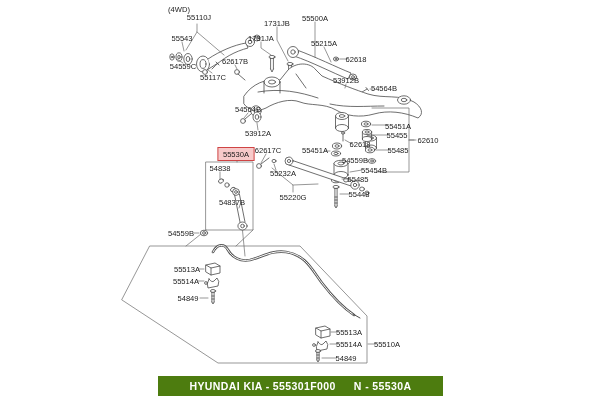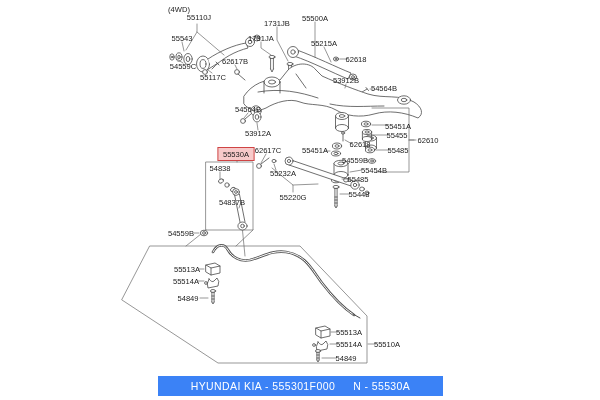--- a/index.html
+++ b/index.html
@@ -251,16 +251,16 @@
       <text x="187" y="271.8" class="part-label">55513A</text>
       <text x="186" y="283.8" class="part-label">55514A</text>
       <text x="188" y="300.8" class="part-label">54849</text>
       <text x="349" y="334.8" class="part-label">55513A</text>
       <text x="349" y="346.8" class="part-label">55514A</text>
       <text x="346" y="360.8" class="part-label">54849</text>
       <text x="387" y="346.8" class="part-label">55510A</text>
     </g>
 </svg>
 
-<div class="footer" style="background: #3b82f6; color: rgb(255, 255, 255);">
+<div class="footer" style="background: #4d7c0f; color: rgb(255, 255, 255); font-weight: bold;">
   <span>HYUNDAI  KIA - 555301F000</span>
   <span>N - 55530A</span>
 </div>
 
 </body></html>

